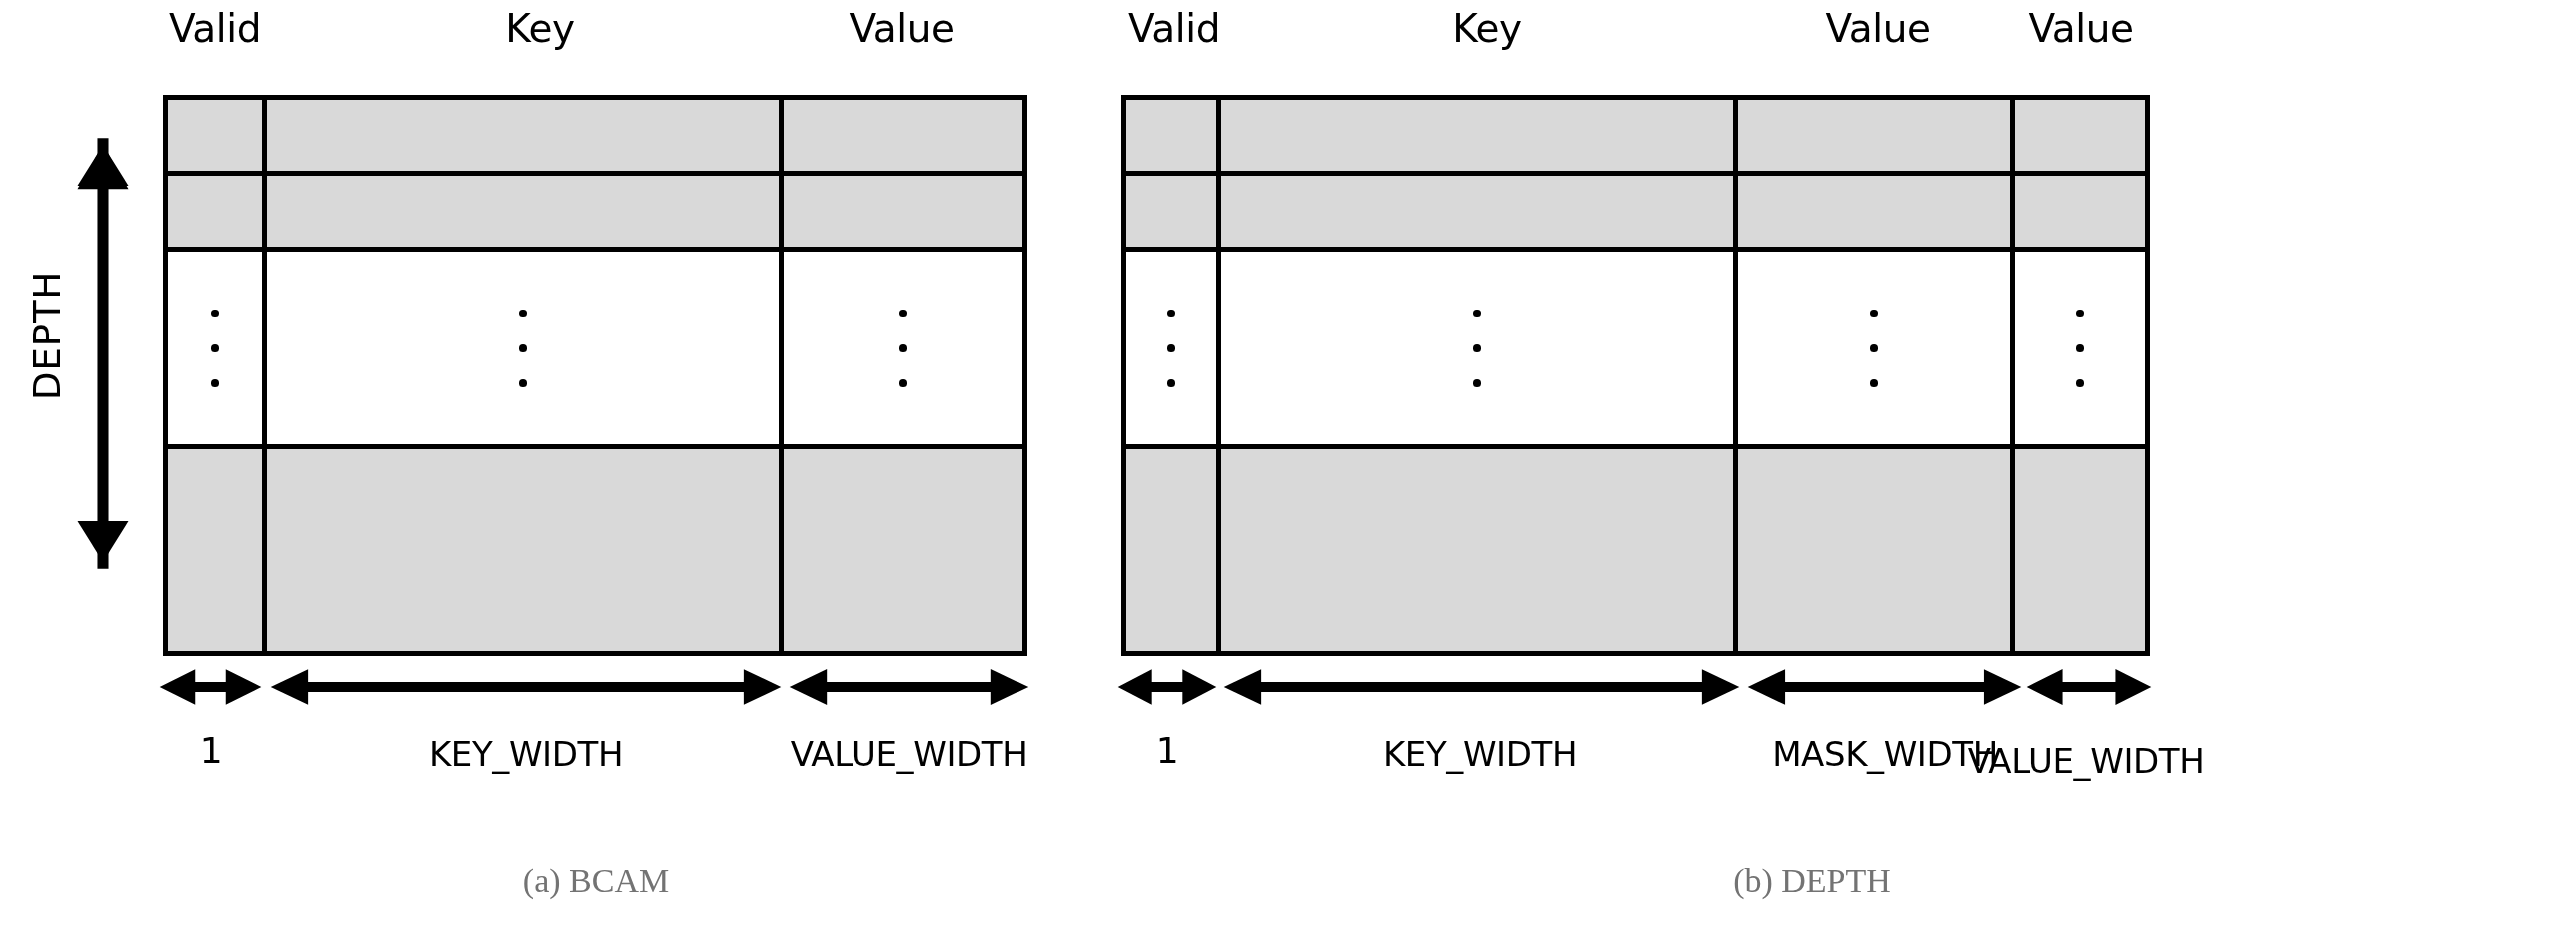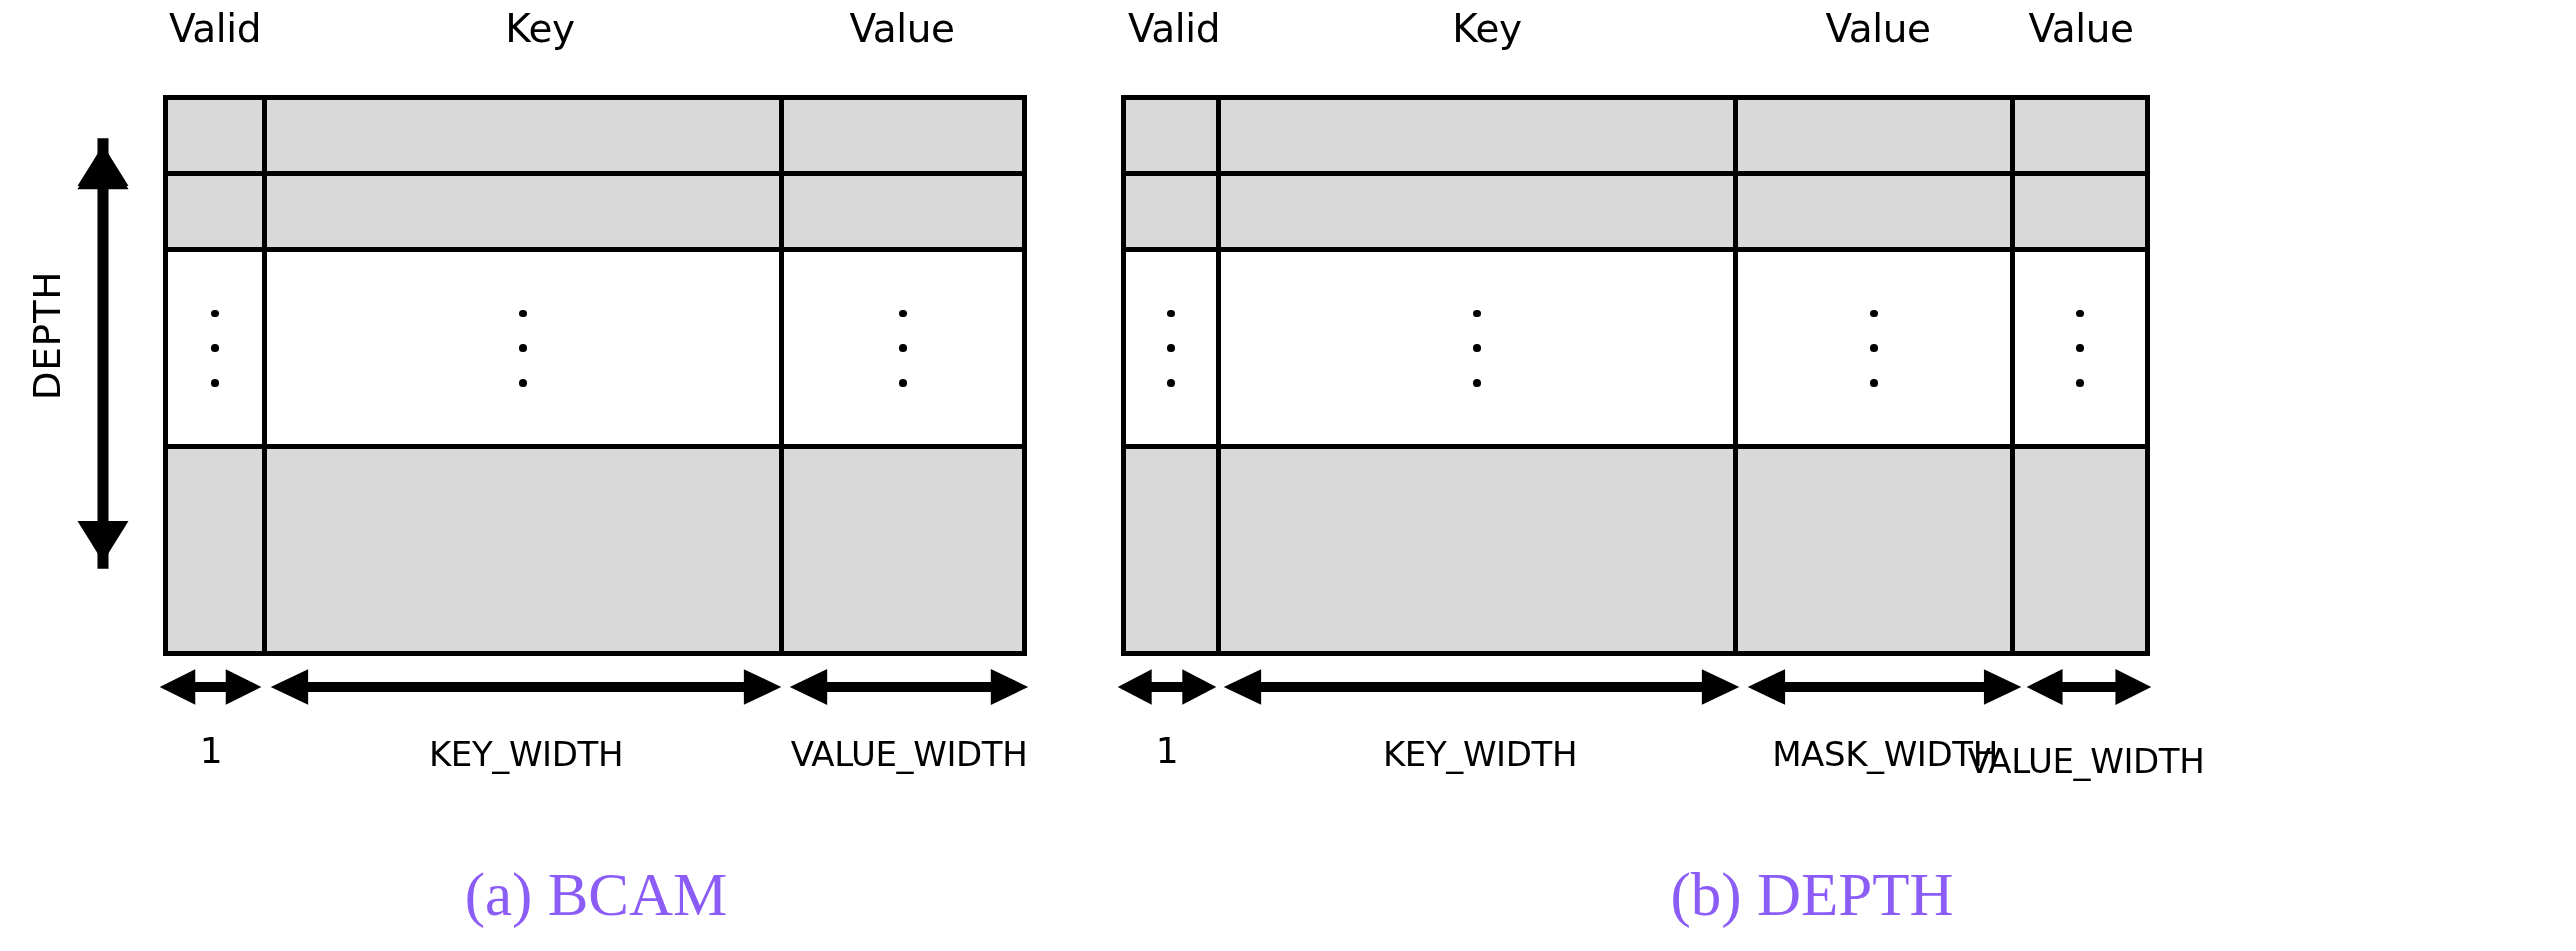--- a/index.html
+++ b/index.html
@@ -108,23 +108,23 @@
     transform: translateX(-50%);
     text-align: center;
     letter-spacing: -0.4px;
   }
   .dim-label.num { font-size: 36px; }
 
   
   .caption {
     position: absolute;
     font-family: "Liberation Serif", serif;
-    font-size: 61px;
+    font-size: 34px;
     line-height: 1;
-    color: #8b5cf6;
+    color: #737373;
     white-space: nowrap;
     transform: translateX(-50%);
     text-align: center;
   }
 </style>
 </head>
 <body>
 
 <div class="stage">
 

